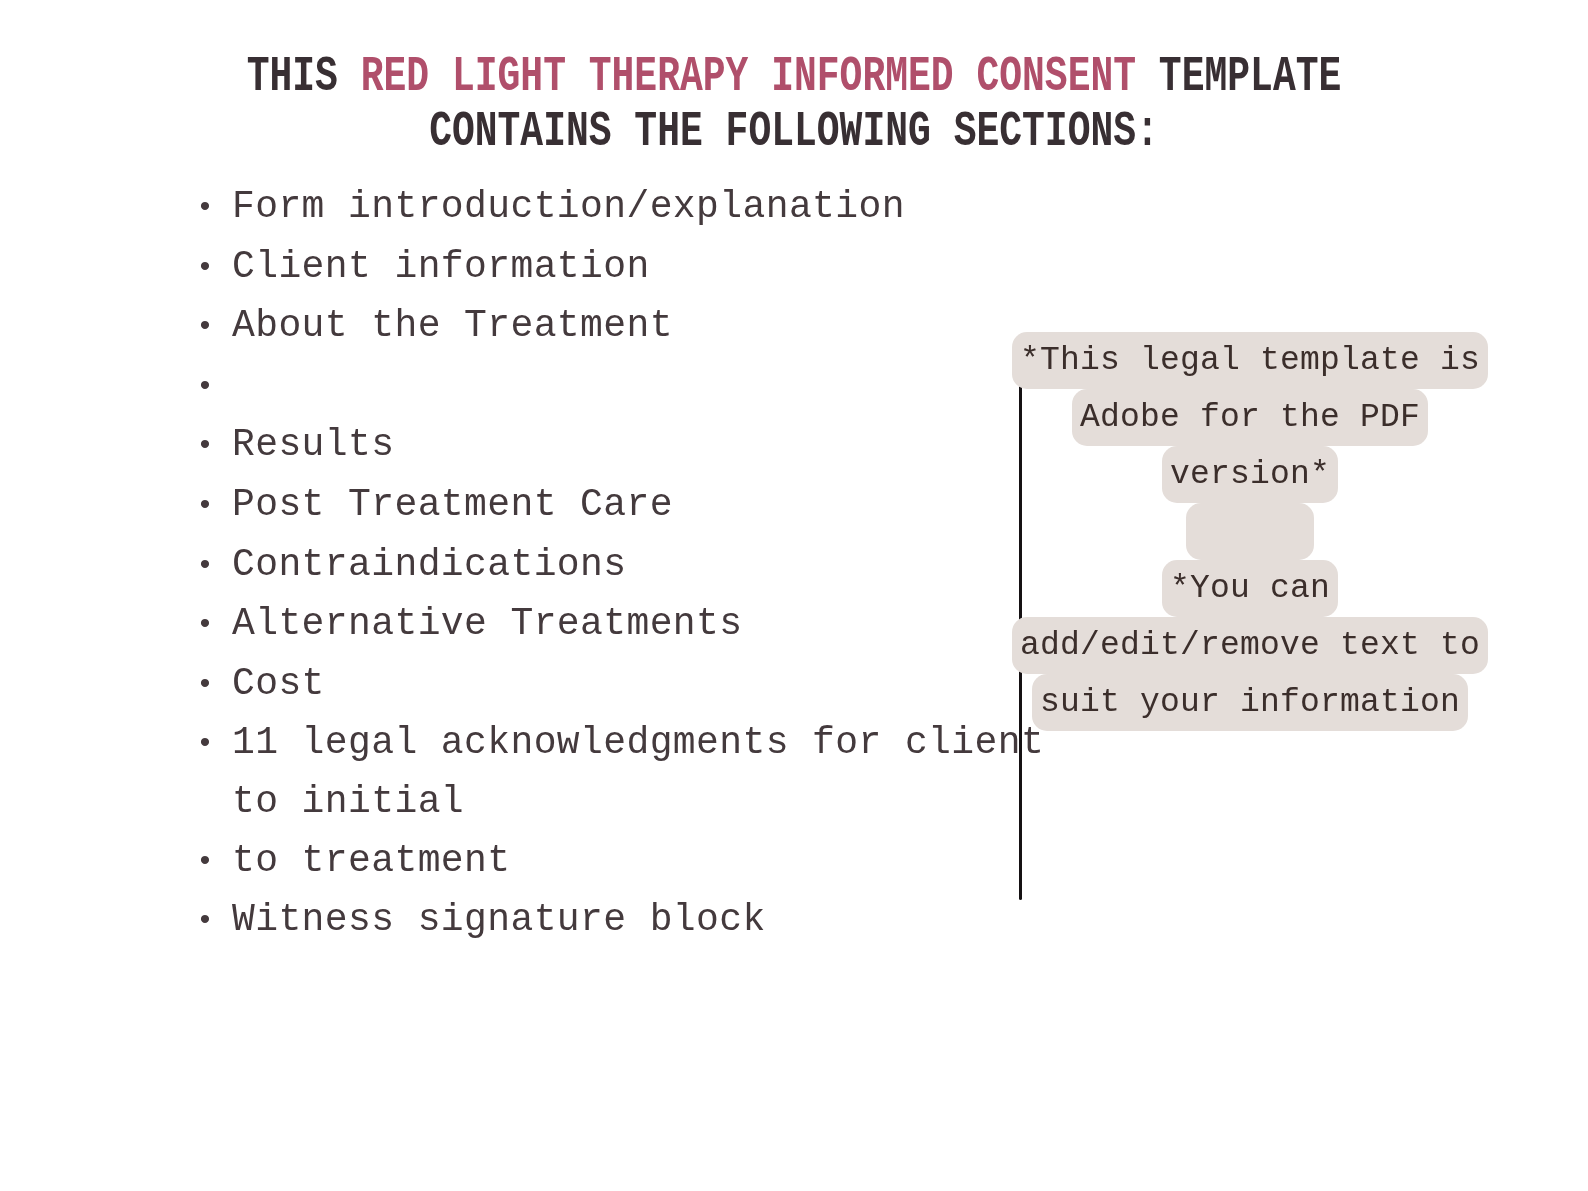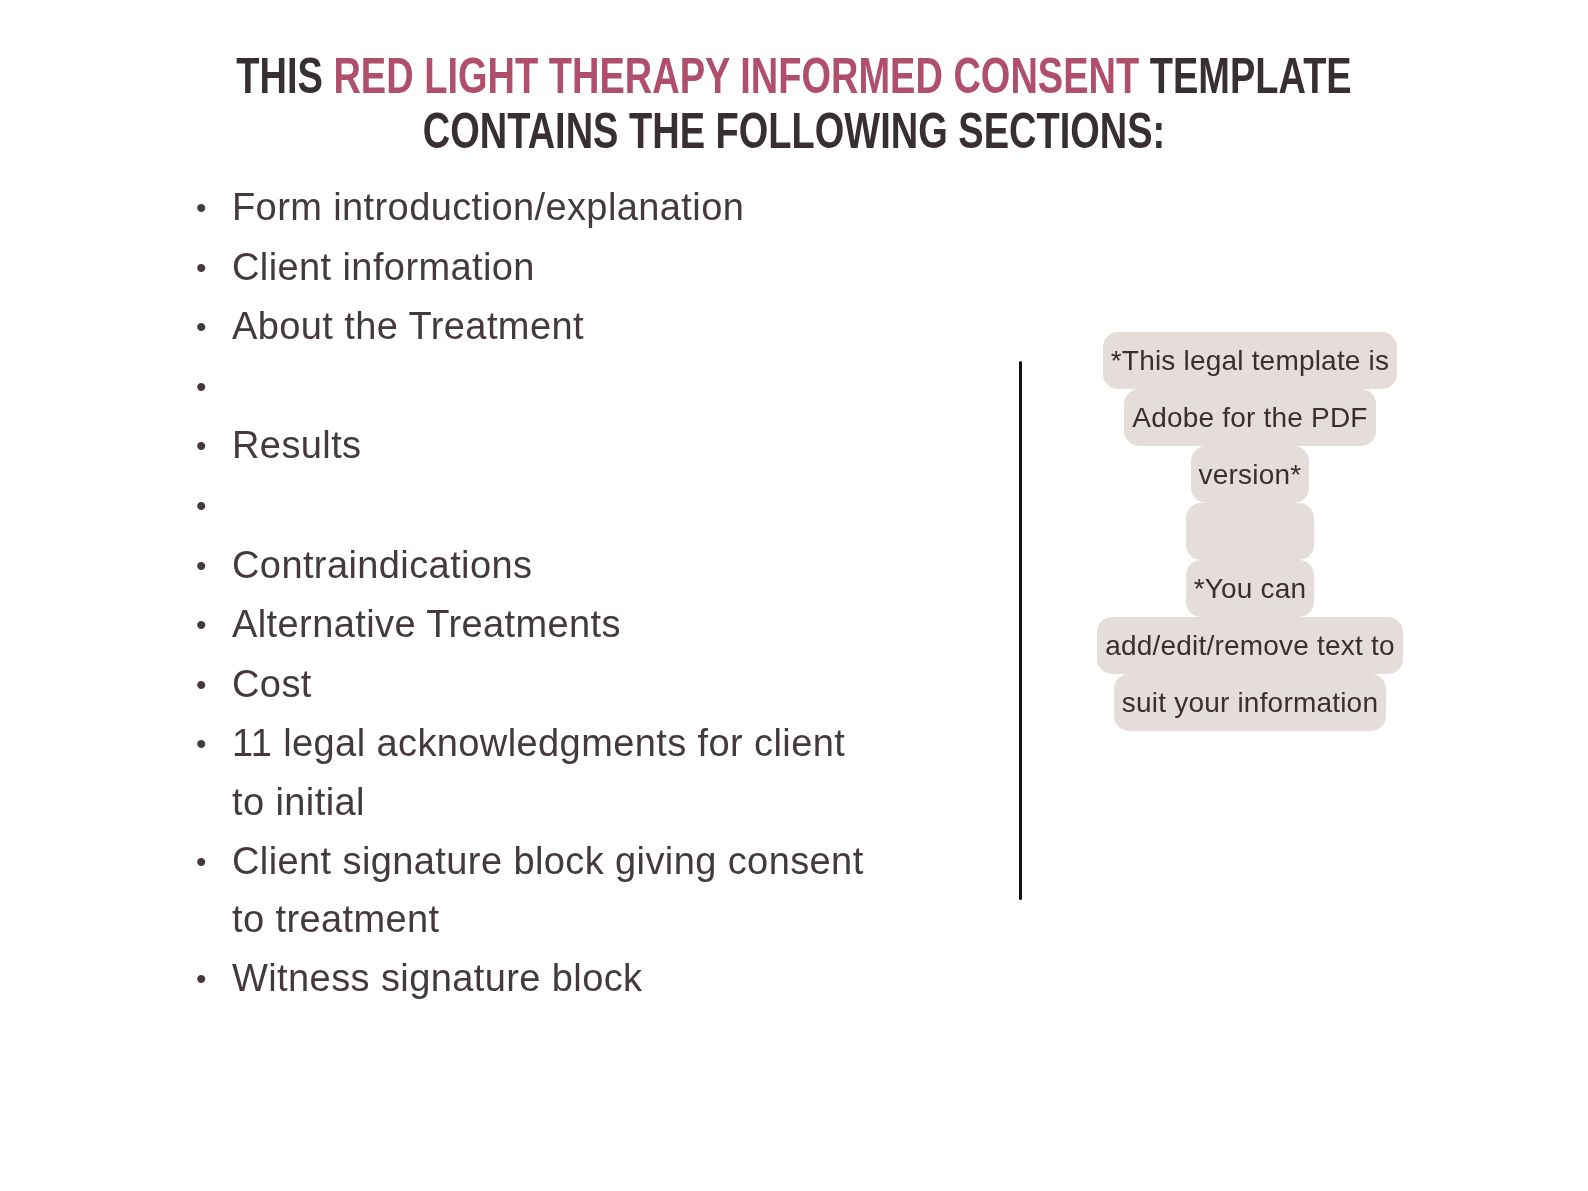--- a/index.html
+++ b/index.html
@@ -1,19 +1,19 @@
 <!DOCTYPE html>
 <html style="--page-bg: #ffffff; --accent: #b04f6b; --title: #382f33; --list: #443a3d; --note-text: #3b2e2b; --highlight: #e4ddd9; --divider: #151113;"><head>
 <meta charset="utf-8">
 <style>
   html,body { margin:0; padding:0; background:#ffffff; }
   .page {
     position:relative; width:1588px; height:1191px; overflow:hidden;
     background:var(--page-bg,#fff);
-    font-family:Liberation Sans, sans-serif;
+    font-family:Liberation Mono, monospace;
   }
 
   
   .title { position:absolute; top:49px; left:0; width:100%; text-align:center; }
   .title-line {
     font-size:50px; font-weight:700; line-height:55px; white-space:nowrap;
     color:var(--title,#382f33); letter-spacing:0px;
     transform:scaleX(0.76); transform-origin:50% 50%;
   }
   .title-line .accent { color:var(--accent,#b04f6b); }
@@ -35,21 +35,21 @@
     position:absolute; left:1019px; top:361px; width:3px; height:539px;
     background:var(--divider,#151113); border-radius:2px;
   }
 
   
   .note { position:absolute; left:1030px; top:332px; width:440px; }
   .note-row { height:57px; display:flex; justify-content:center; }
   .hl {
     display:inline-block; background:var(--highlight,#e4ddd9);
     border-radius:15px; padding:0 8px; white-space:nowrap;
-    font-size:28px; line-height:57px; letter-spacing:0.2px;
+    font-size:33px; line-height:57px; letter-spacing:0.2px;
     color:var(--note-text,#3b2e2b);
   }
   .hl.blank { width:112px; }
 </style>
 </head>
 <body>
 
 <div class="page">
 
   <header class="title">
@@ -80,20 +80,23 @@
         <span class="dot">•</span>
       </li>
       <li class="row">
         <span class="dot">•</span>
         <span class="txt">
           <div class="l">Results</div>
         </span>
       </li>
       <li class="row">
         <span class="dot">•</span>
+        <span class="txt">
+          <div class="l">Post Treatment Care</div>
+        </span>
       </li>
       <li class="row">
         <span class="dot">•</span>
         <span class="txt">
           <div class="l">Contraindications</div>
         </span>
       </li>
       <li class="row">
         <span class="dot">•</span>
         <span class="txt">
@@ -109,21 +112,20 @@
       <li class="row">
         <span class="dot">•</span>
         <span class="txt">
           <div class="l">11 legal acknowledgments for client</div>
           <div class="l">to initial</div>
         </span>
       </li>
       <li class="row">
         <span class="dot">•</span>
         <span class="txt">
-          <div class="l">Client signature block giving consent</div>
           <div class="l">to treatment</div>
         </span>
       </li>
       <li class="row">
         <span class="dot">•</span>
         <span class="txt">
           <div class="l">Witness signature block</div>
         </span>
       </li>
     </ul>

